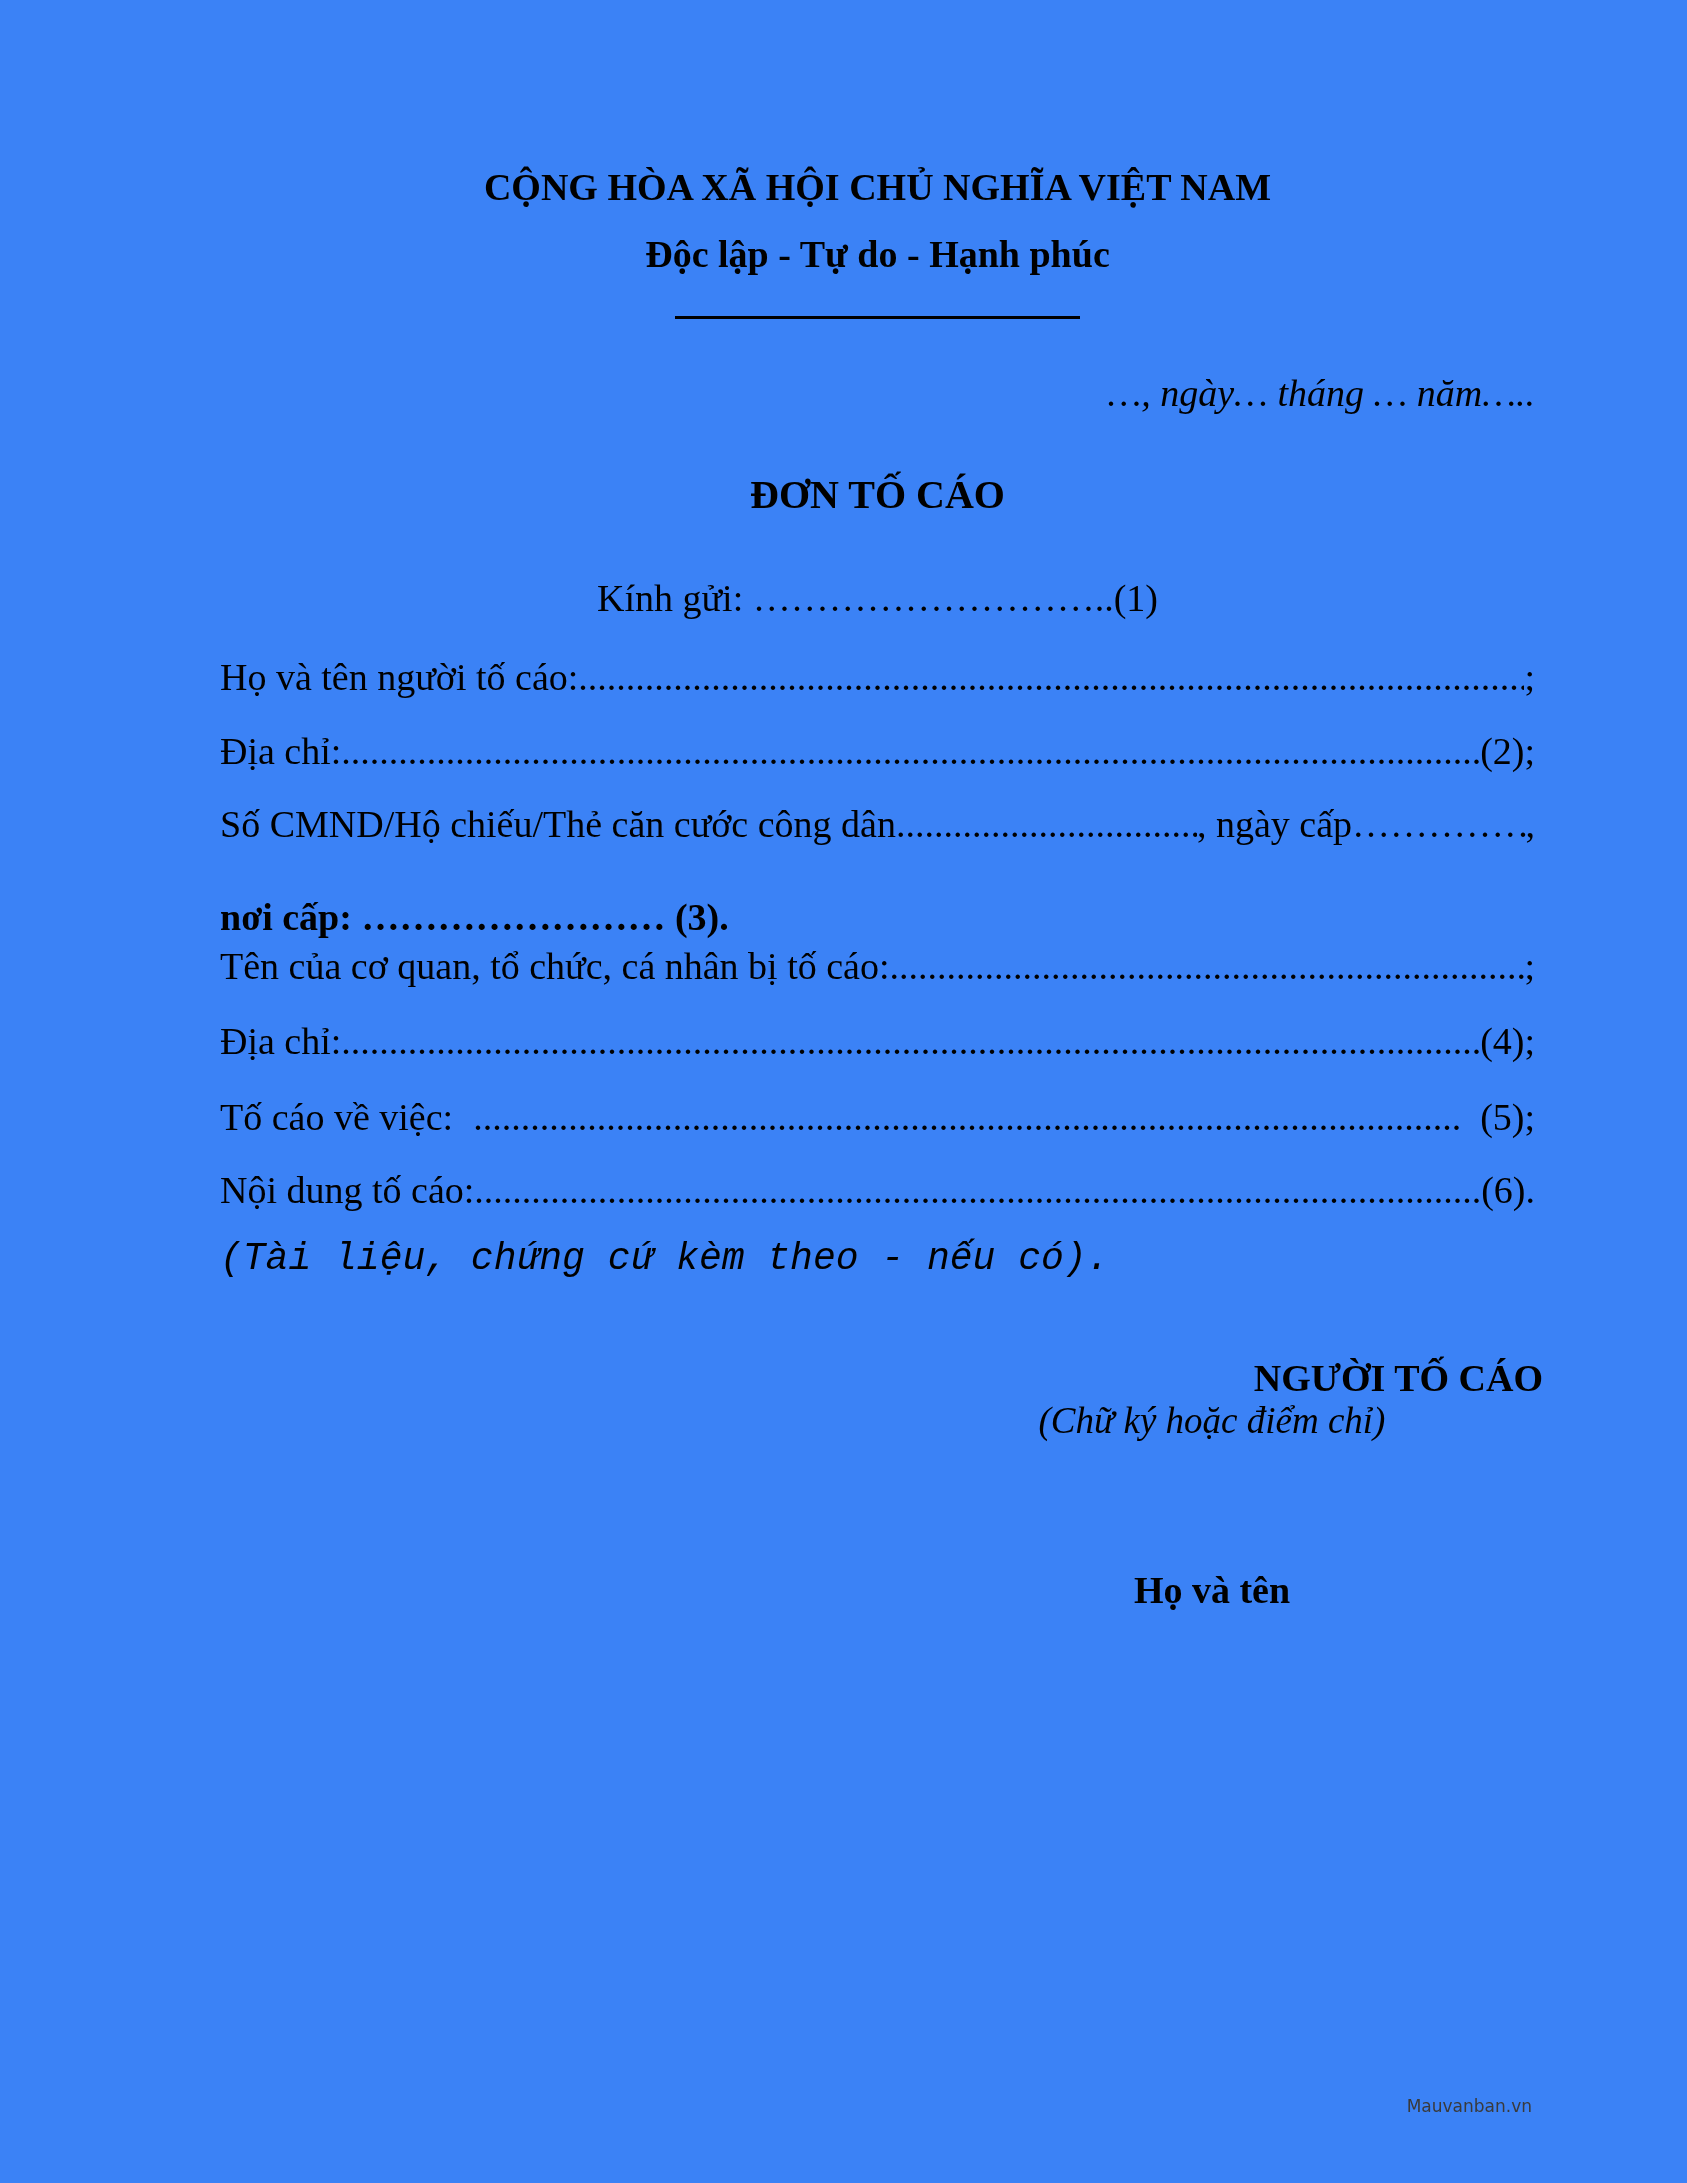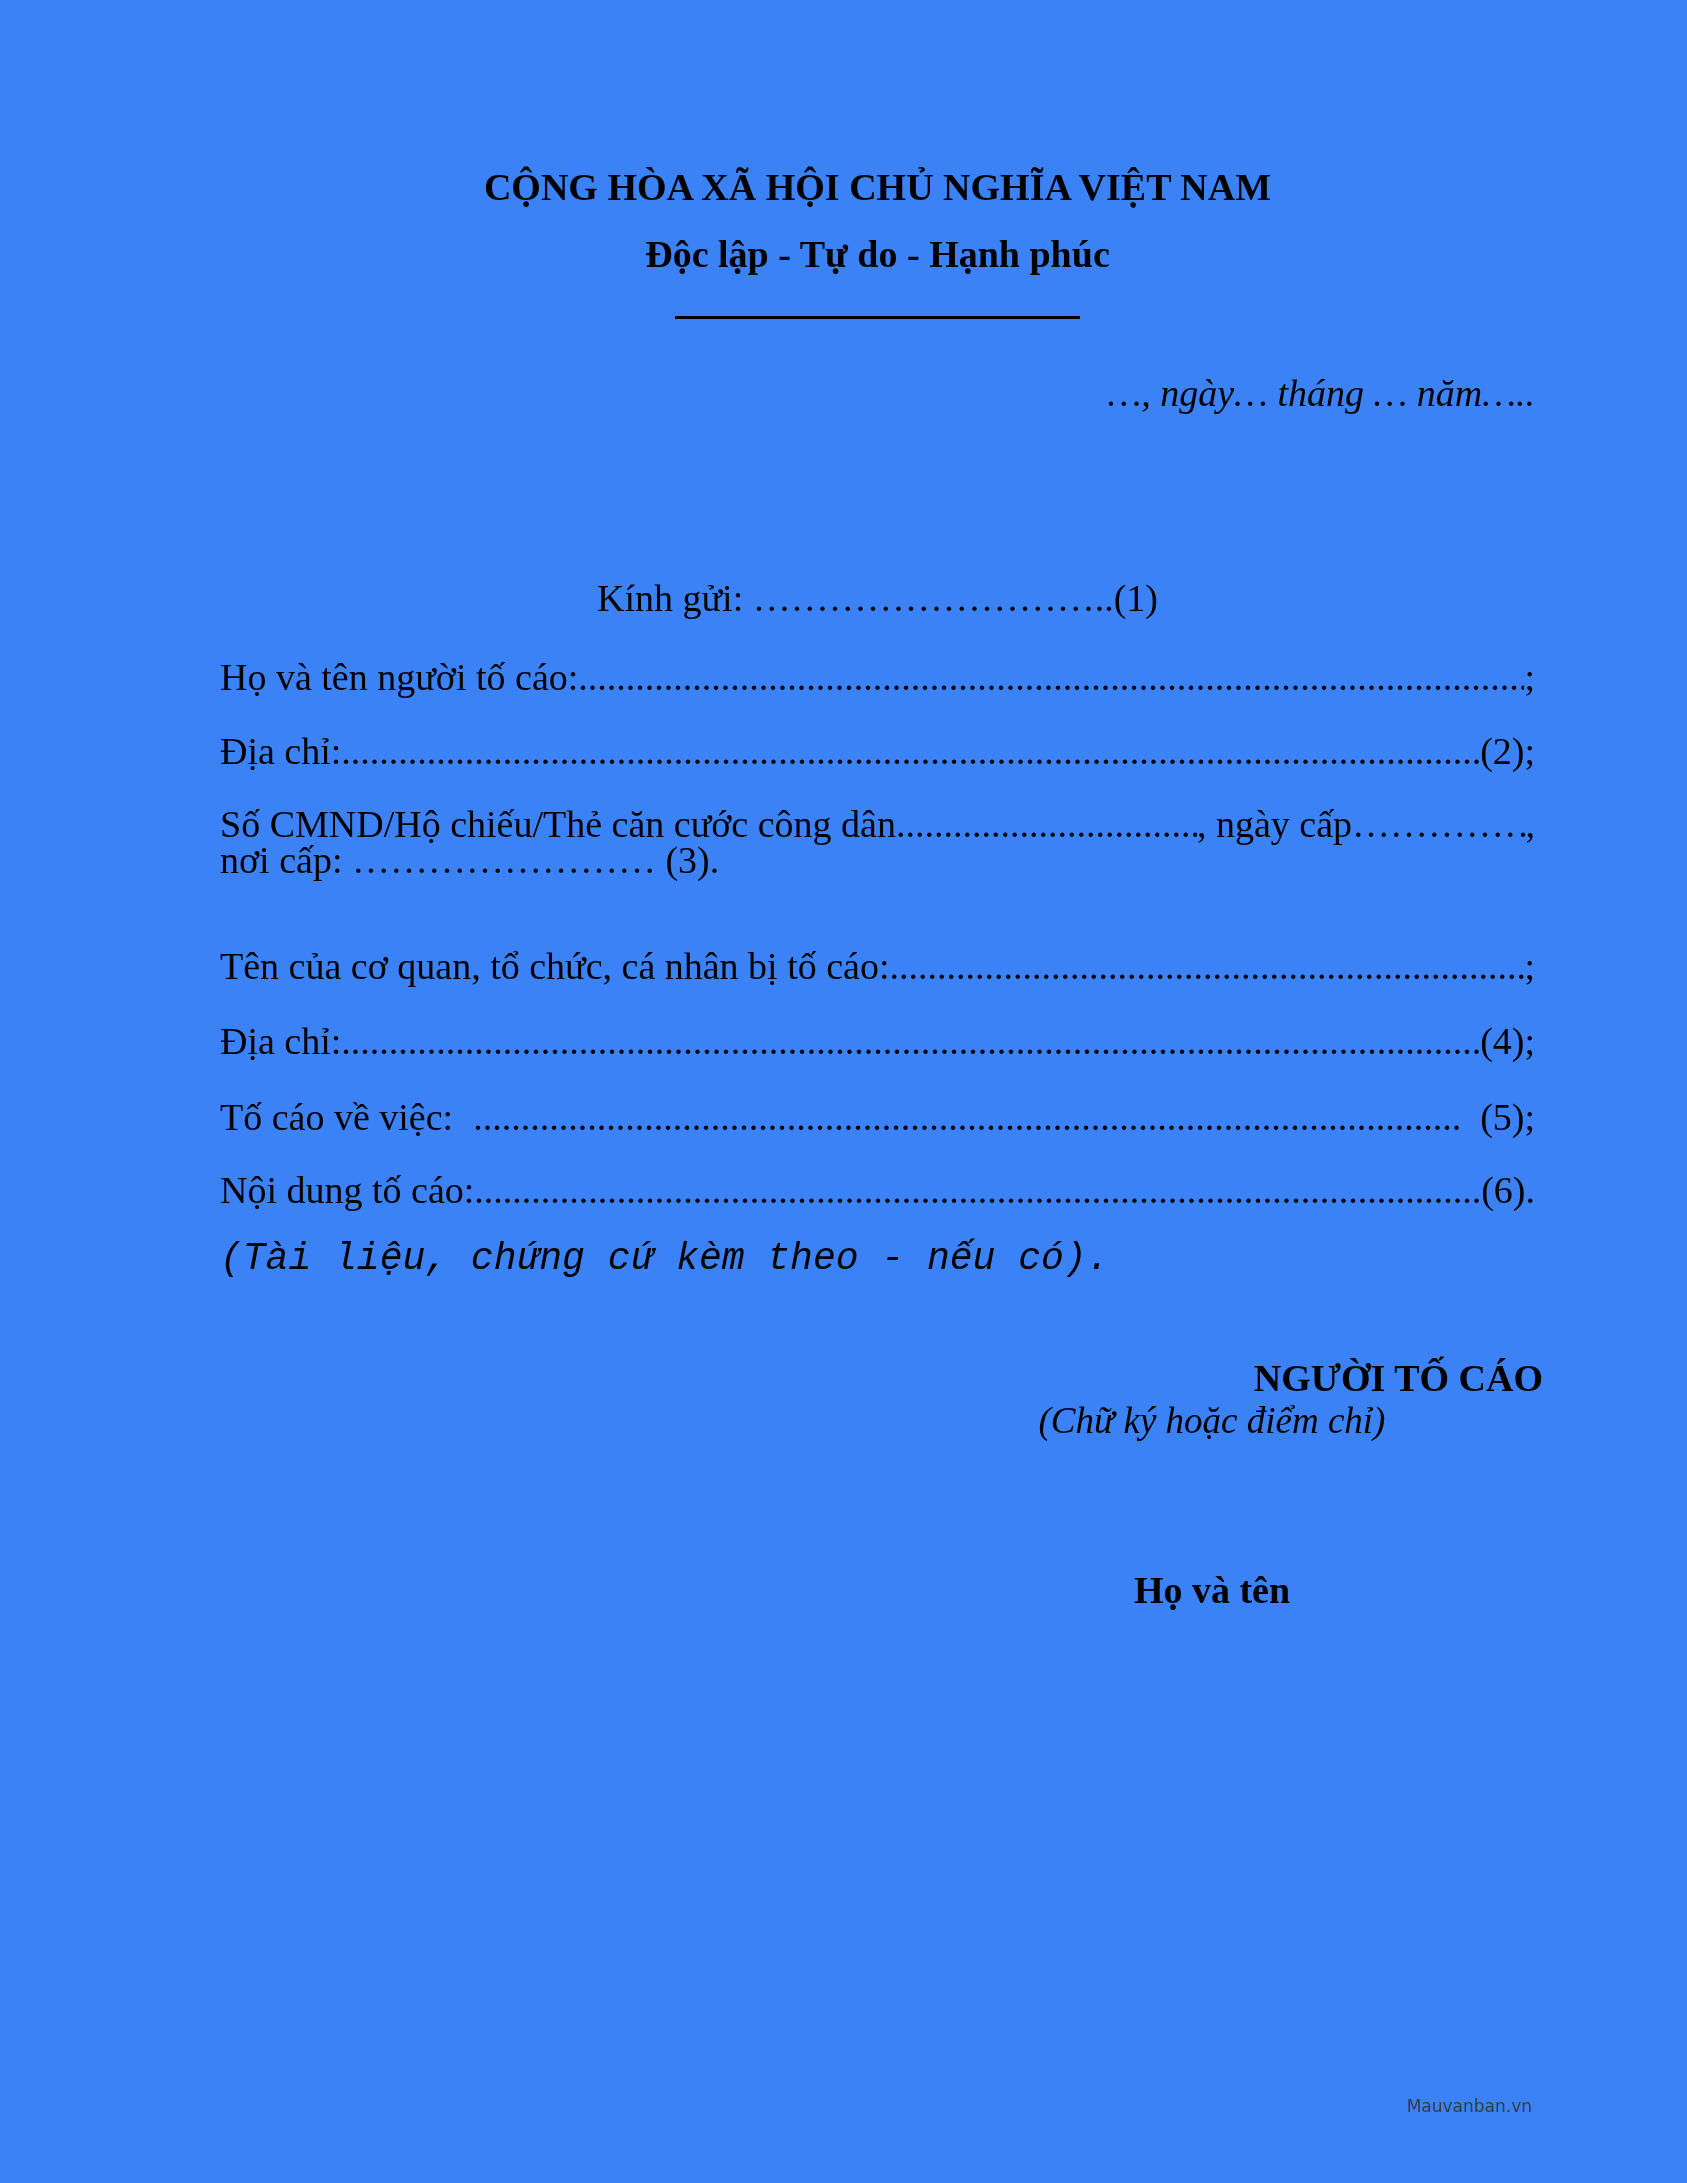--- a/index.html
+++ b/index.html
@@ -50,20 +50,21 @@
 <div class="page">
 
   <div class="line center bold" style="top:163px;">CỘNG HÒA XÃ HỘI CHỦ NGHĨA VIỆT NAM</div>
 
   <div class="line center bold" style="top:230px;">Độc lập - Tự do - Hạnh phúc</div>
 
   <div class="motto-underline"><span></span></div>
 
   <div class="line right italic" style="top:369px;">…, ngày… tháng … năm…..</div>
 
+  <div class="line center bold title-line" style="top:468px;">ĐƠN TỐ CÁO</div>
 
   <div class="line center" style="top:574px;">Kính gửi: ………………………..(1)</div>
 
   <div class="line fill-row" style="top:653px;">
     <span class="label">Họ và tên người tố cáo: </span>
     <span class="fill">........................................................................................................................................................................................................................................................................</span>
     <span class="suffix"> ;</span>
   </div>
 
   <div class="line fill-row" style="top:727px;">
@@ -73,21 +74,21 @@
   </div>
 
   <div class="line fill-row" style="top:800px;">
     <span class="label">Số CMND/Hộ chiếu/Thẻ căn cước công dân </span>
     <span class="mid-dots">................................................</span>
     <span class="label"> , ngày cấp </span>
     <span class="fill">………………………………………………</span>
     <span class="suffix">,</span>
   </div>
 
-  <div class="line" style="top:836px;">nơi cấp: …………………… (3).</div>
+  <div class="line" style="top:893px;font-weight:bold;">nơi cấp: …………………… (3).</div>
 
   <div class="line fill-row" style="top:942px;">
     <span class="label">Tên của cơ quan, tổ chức, cá nhân bị tố cáo: </span>
     <span class="fill">........................................................................................................................................................................................................................................................................</span>
     <span class="suffix"> ;</span>
   </div>
 
   <div class="line fill-row" style="top:1017px;">
     <span class="label">Địa chỉ: </span>
     <span class="fill">........................................................................................................................................................................................................................................................................</span>

